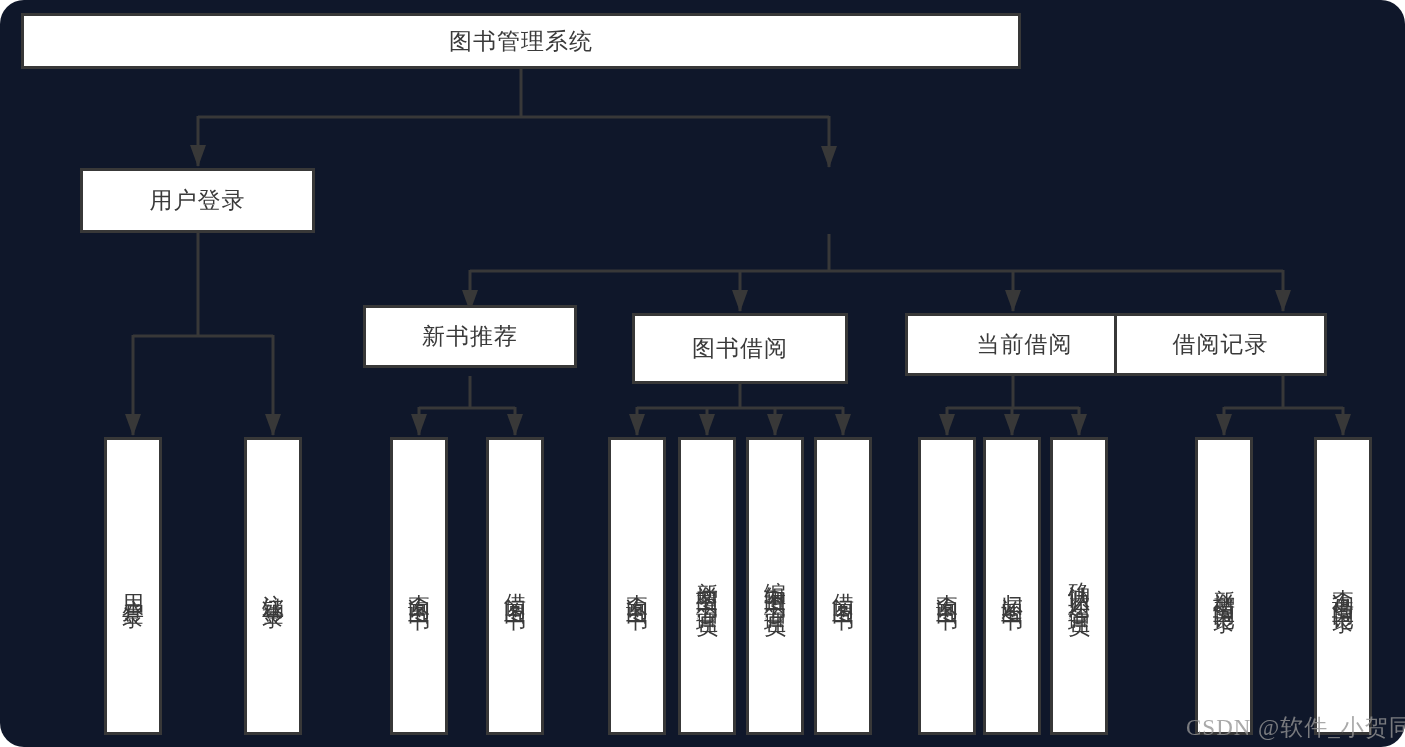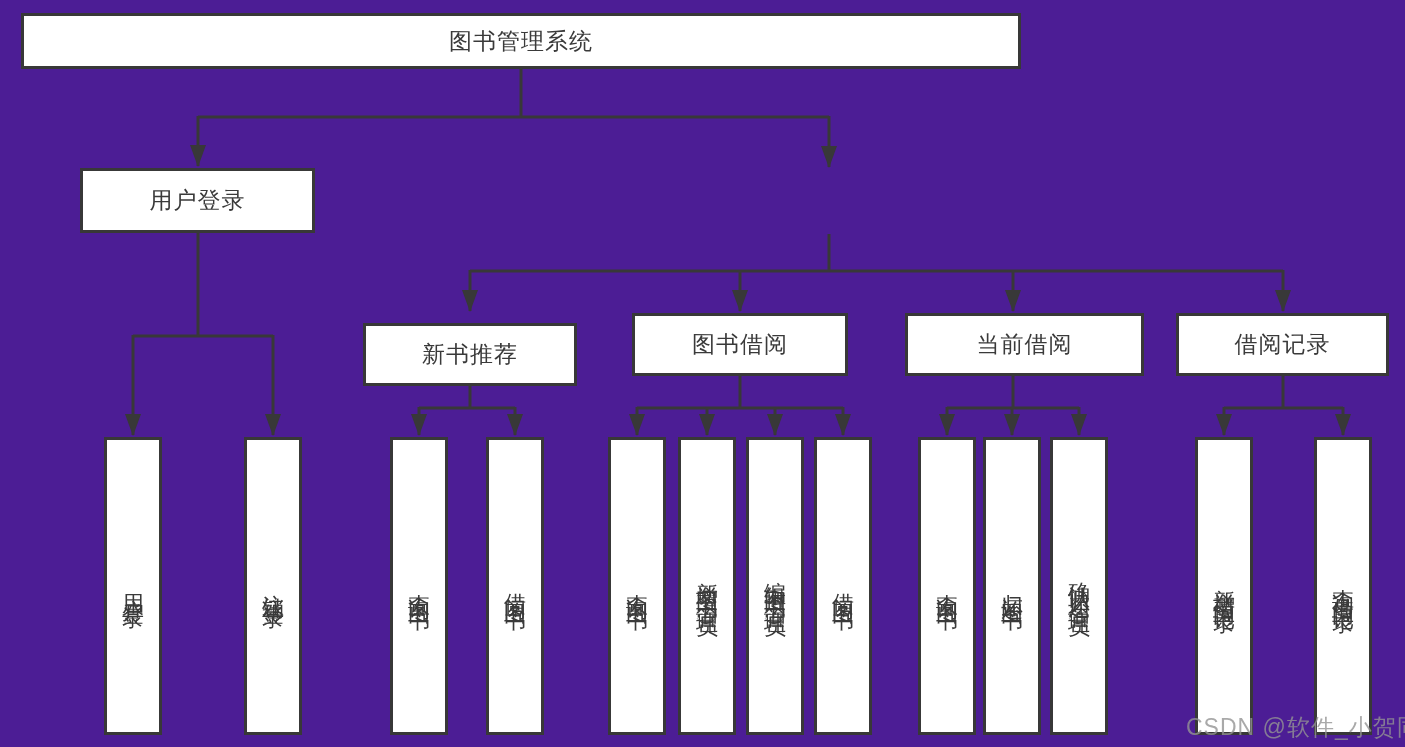--- a/index.html
+++ b/index.html
@@ -1,21 +1,22 @@
 <!DOCTYPE html>
 <html><head>
 <meta charset="utf-8">
 <style>
   html,body{margin:0;padding:0;background:#ffffff;}
   .canvas{
     position:relative;
     width:1405px;height:747px;
-    background:#4c1d95;
-    font-family:Liberation Sans, sans-serif;
+    background:#0f172a;
+    font-family:Liberation Serif, serif;
     overflow:hidden;
+    border-radius:24px;
   }
   .connectors{position:absolute;left:0;top:0;width:1405px;height:747px;z-index:1;}
   .node{
     position:absolute;
     box-sizing:border-box;
     border:3px solid #383838;
     background:#ffffff;
     display:flex;align-items:center;justify-content:center;
     color:#3a3a3a;
     z-index:2;
@@ -95,30 +96,30 @@
   </svg>
 
   <div class="node h" style="left:21px;top:13px;width:1000px;height:56px">
     <span>图书管理系统</span>
   </div>
 
   <div class="node h" style="left:80px;top:168px;width:235px;height:65px">
     <span>用户登录</span>
   </div>
 
-  <div class="node h" style="left:363px;top:323px;width:214px;height:63px">
+  <div class="node h" style="left:363px;top:305px;width:214px;height:63px">
     <span>新书推荐</span>
   </div>
-  <div class="node h" style="left:632px;top:313px;width:216px;height:63px">
+  <div class="node h" style="left:632px;top:313px;width:216px;height:71px">
     <span>图书借阅</span>
   </div>
   <div class="node h" style="left:905px;top:313px;width:239px;height:63px">
     <span>当前借阅</span>
   </div>
-  <div class="node h" style="left:1176px;top:313px;width:213px;height:63px">
+  <div class="node h" style="left:1114px;top:313px;width:213px;height:63px">
     <span>借阅记录</span>
   </div>
 
   <div class="node v" style="left:104px;top:437px;width:58px;height:298px">
     <span class="vtext">用户登录</span>
   </div>
   <div class="node v" style="left:244px;top:437px;width:58px;height:298px">
     <span class="vtext">注销登录</span>
   </div>
 

